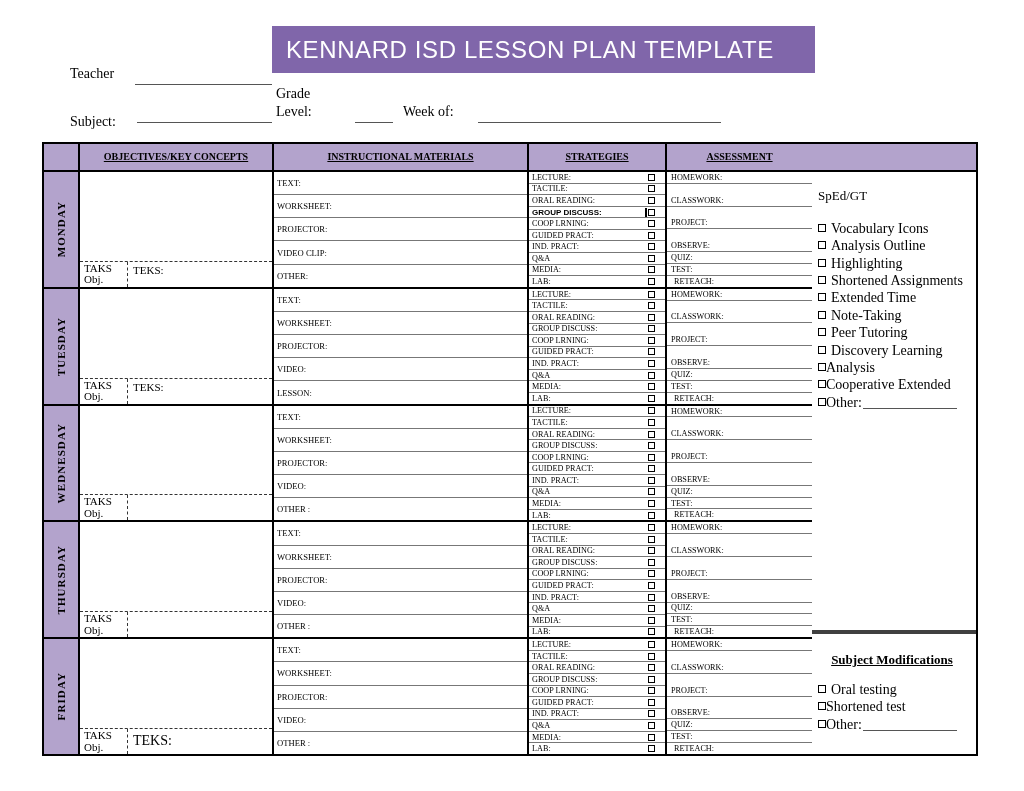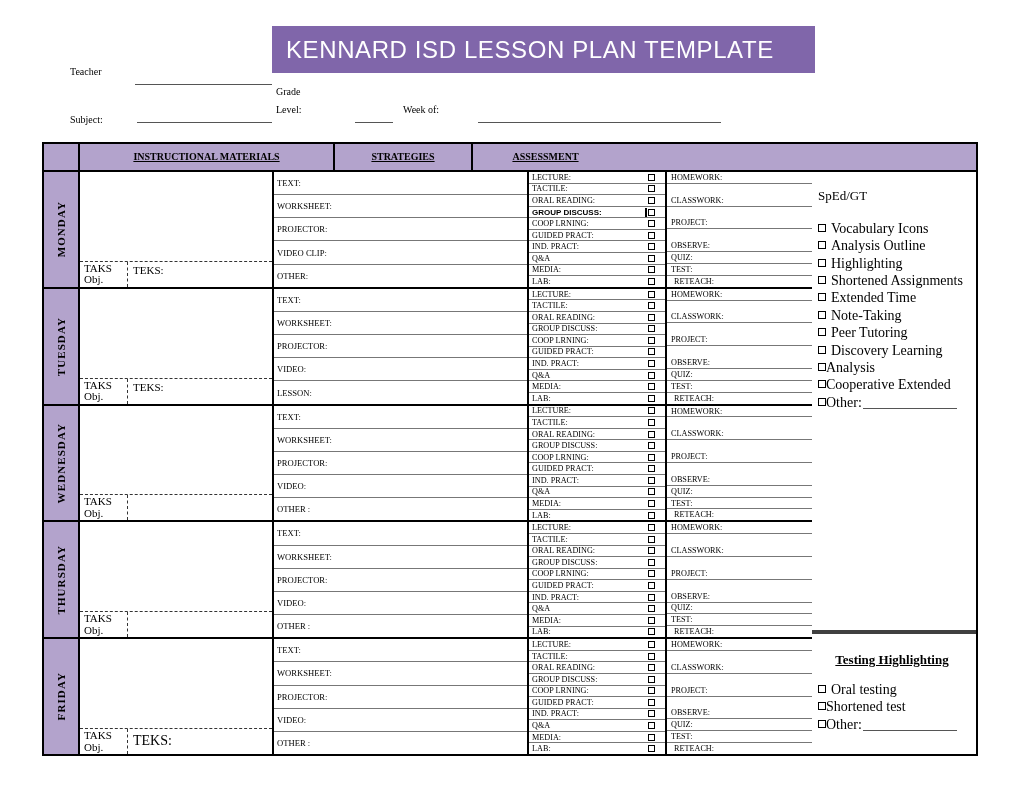--- a/index.html
+++ b/index.html
@@ -10,21 +10,21 @@
   }
   
   #form-area{position:absolute;left:0;top:0;width:1024px;height:140px;}
   #title-banner{
     position:absolute;left:272px;top:26px;width:543px;height:47px;
     background:#8066AA;color:#ffffff;
     font-family:"Liberation Sans",sans-serif;
     font-size:24px;letter-spacing:.6px;
     display:flex;align-items:center;padding-left:14px;box-sizing:border-box;
   }
-  .flabel{position:absolute;font-size:10px;white-space:nowrap;}
+  .flabel{position:absolute;font-size:14px;white-space:nowrap;}
   .fline{position:absolute;border-bottom:1.2px solid #555;}
   
   #plan-table{
     position:absolute;left:42px;top:142px;width:936px;height:614px;
     border:2px solid #000;box-sizing:border-box;
     display:flex;flex-direction:column;
   }
   .thead{display:flex;height:26px;background:#B3A3CC;border-bottom:2px solid #000;}
   .th{
     display:flex;align-items:center;justify-content:center;text-align:center;
@@ -126,20 +126,23 @@
   <div class="fline" style="left:355px;top:122px;width:38px;"></div>
 
   <div class="flabel" style="left:403px;top:104px;">Week of:</div>
   <div class="fline" style="left:478px;top:122px;width:243px;"></div>
 </div>
 
 <div id="plan-table">
 
   <div class="thead">
     <div class="th c-day"></div>
+    <div class="th c-obj">
+      <span>OBJECTIVES/KEY CONCEPTS</span>
+      </div>
     <div class="th c-mat">
       <span>INSTRUCTIONAL MATERIALS</span>
       </div>
     <div class="th c-str">
       <span>STRATEGIES</span>
       </div>
     <div class="th c-ass">
       <span>ASSESSMENT</span>
       </div>
   </div>
@@ -759,21 +762,21 @@
             <div class="mod-item"><span class="box"></span><span>Extended Time</span></div>
             <div class="mod-item"><span class="box"></span><span>Note-Taking</span></div>
             <div class="mod-item"><span class="box"></span><span>Peer Tutoring</span></div>
             <div class="mod-item"><span class="box"></span><span>Discovery Learning</span></div>
             <div class="mod-item tight"><span class="box"></span><span>Analysis</span></div>
             <div class="mod-item tight"><span class="box"></span><span>Cooperative Extended</span></div>
             <div class="mod-item tight"><span class="box"></span><span>Other:</span><span class="mod-underline"></span></div>
           </div>
       </div>
       <div class="mod-bottom">
-        <div class="test-title">Testing Highlighting</div>
+        <div class="test-title">Subject Modifications</div>
         <div id="test-list">
             <div class="mod-item"><span class="box"></span><span>Oral testing</span></div>
             <div class="mod-item tight"><span class="box"></span><span>Shortened test</span></div>
             <div class="mod-item tight"><span class="box"></span><span>Other:</span><span class="mod-underline"></span></div>
           </div>
       </div>
     </div>
   </div>
 </div>
 

